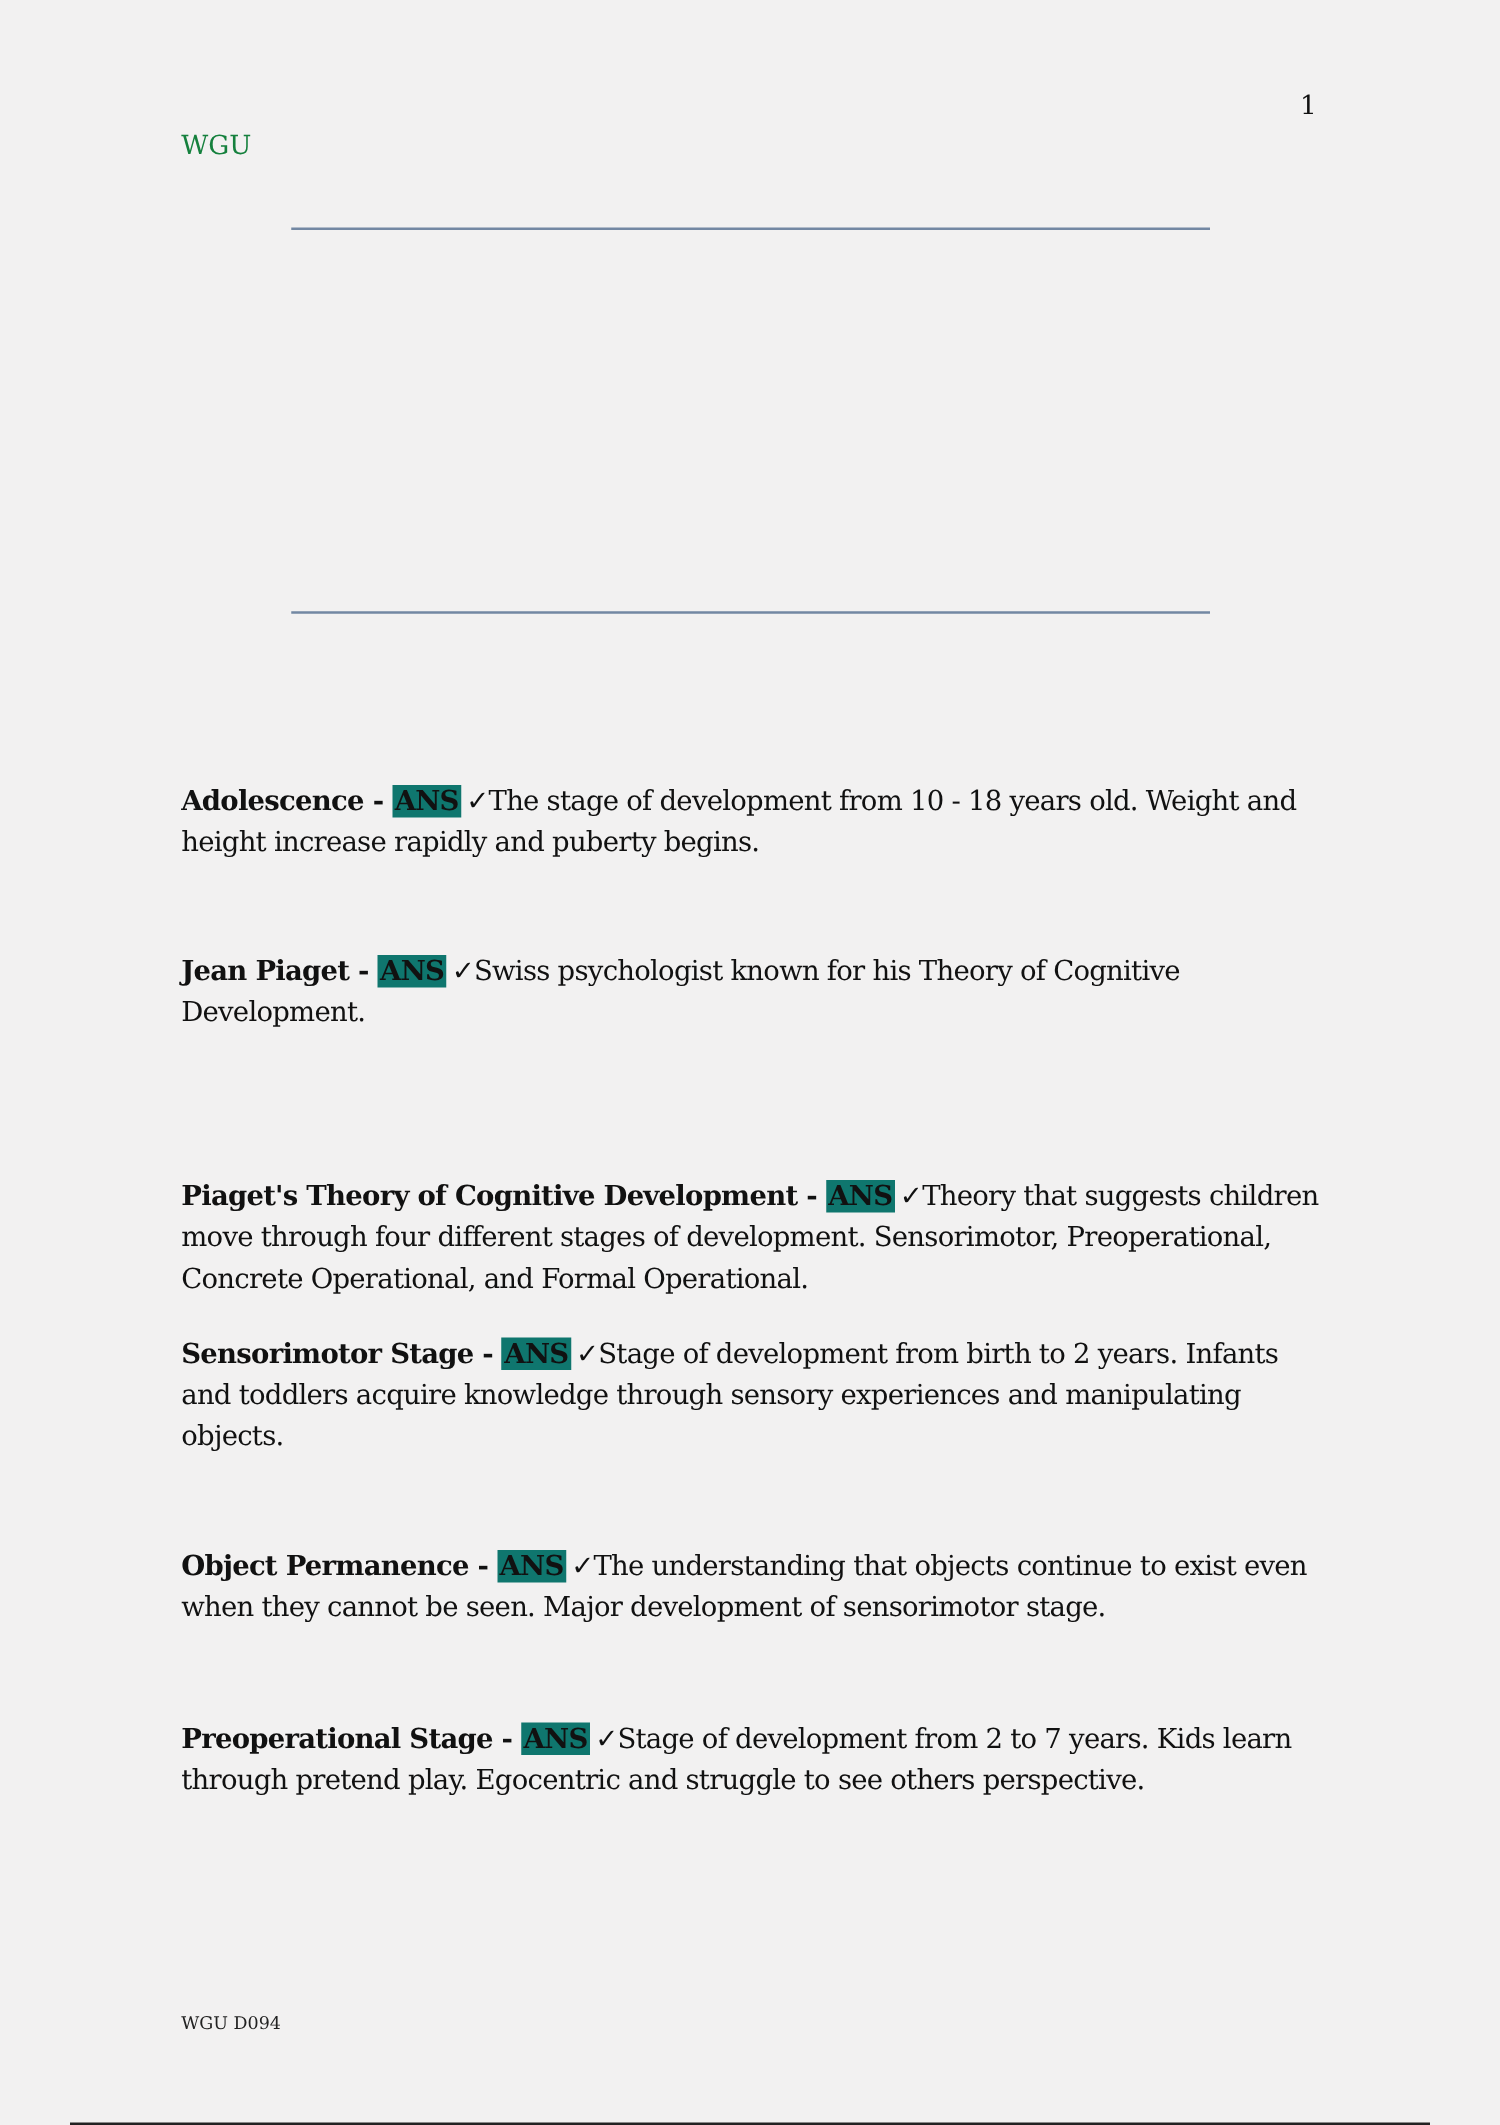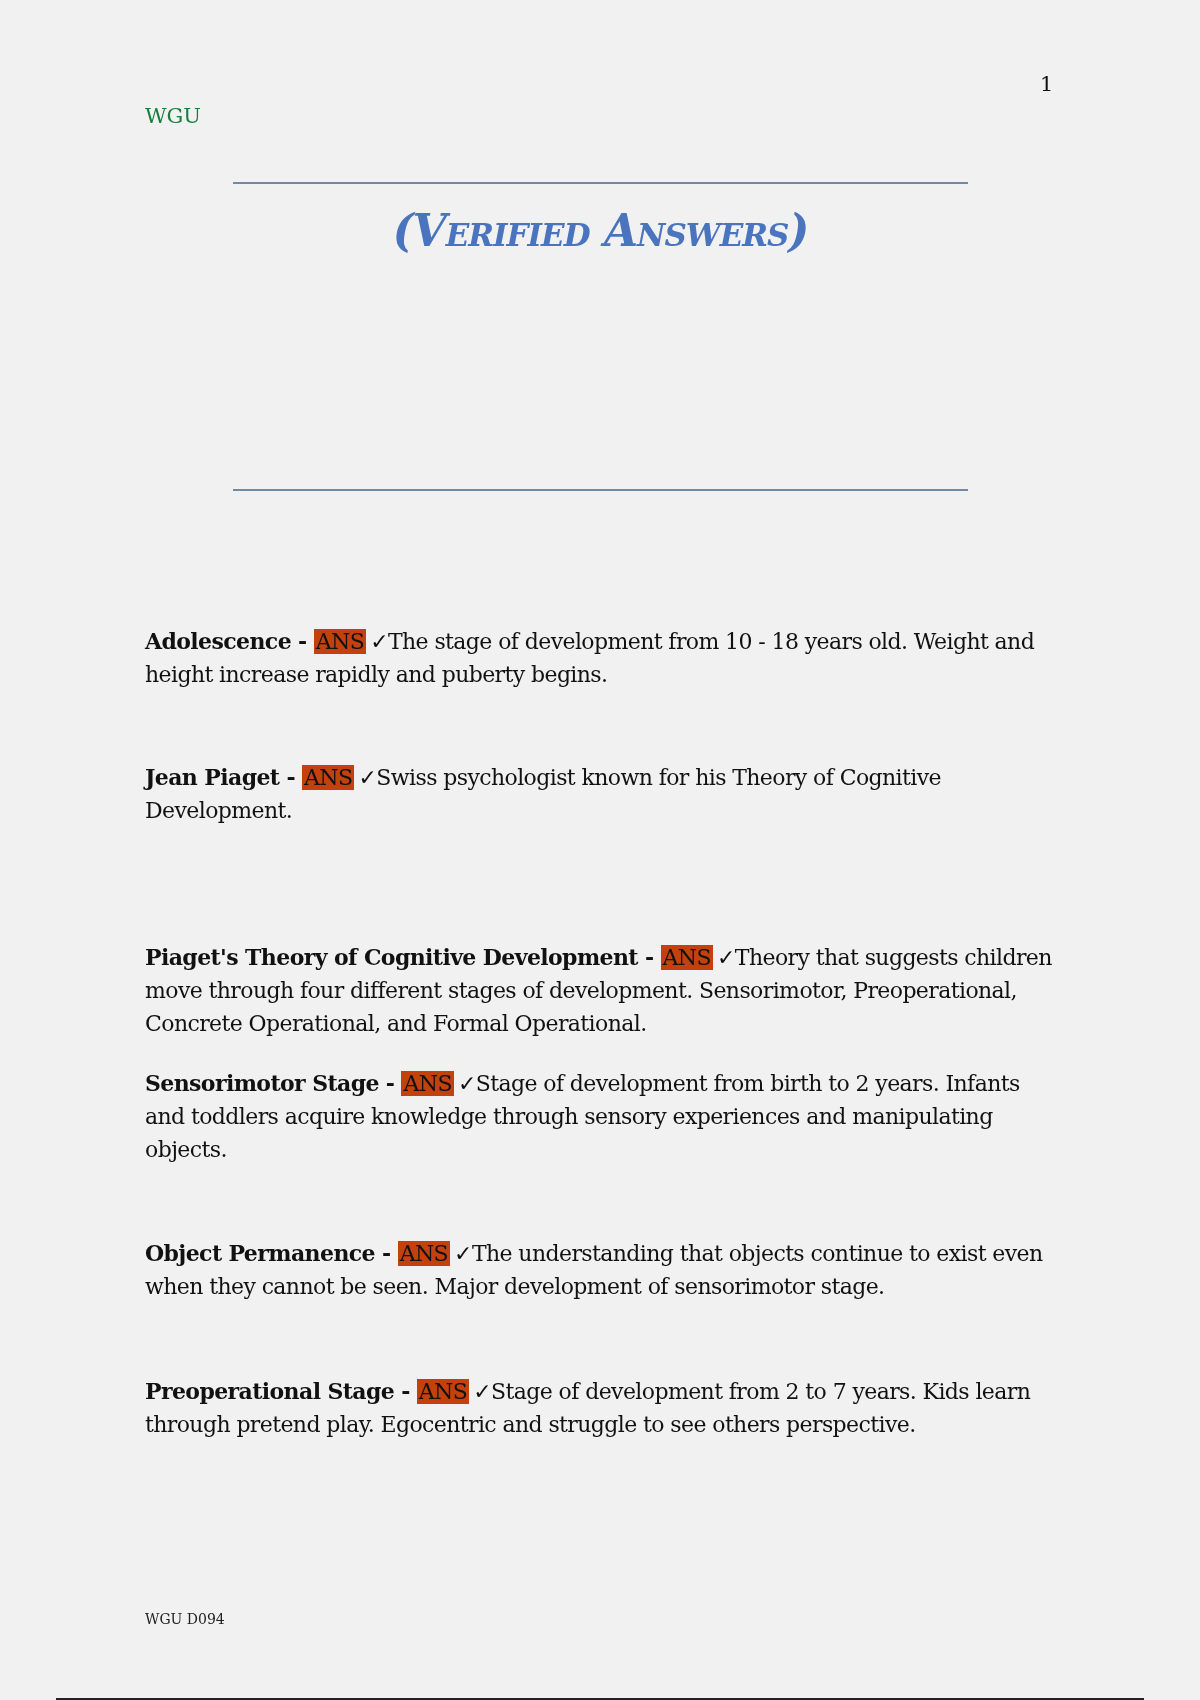--- a/index.html
+++ b/index.html
@@ -67,22 +67,22 @@
     color: #111;
     position: absolute;
     left: 0;
     width: 915px;
     letter-spacing: -0.6px;
   }
   .term {
     font-weight: bold;
   }
   .ans {
-    background: #c2410c;
-    font-weight: normal;
+    background: #0f766e;
+    font-weight: bold;
     padding: 0 2px;
   }
   .check {
     margin-left: 4px;
   }
   .footer-left {
     position: absolute;
     top: 1611px;
     left: 145px;
     font-size: 14px;
@@ -98,21 +98,20 @@
   }
 </style>
 </head>
 <body>
 
 <div class="page-number">1</div>
 <div class="header-left">WGU</div>
 
 <div class="rule top"></div>
 <div class="title">
-  <div class="sc"><span>(Verified Answers)</span></div>
 </div>
 <div class="rule bottom"></div>
 
 <div class="entries">
   <div class="entry" style="top:0px;">
     <span class="term">Adolescence - </span><span class="ans">ANS</span><span class="check">✓</span><span>The stage of development from 10 - 18 years old. Weight and height increase rapidly and puberty begins.</span>
   </div>
   <div class="entry" style="top:136px;">
     <span class="term">Jean Piaget - </span><span class="ans">ANS</span><span class="check">✓</span><span>Swiss psychologist known for his Theory of Cognitive Development.</span>
   </div>

